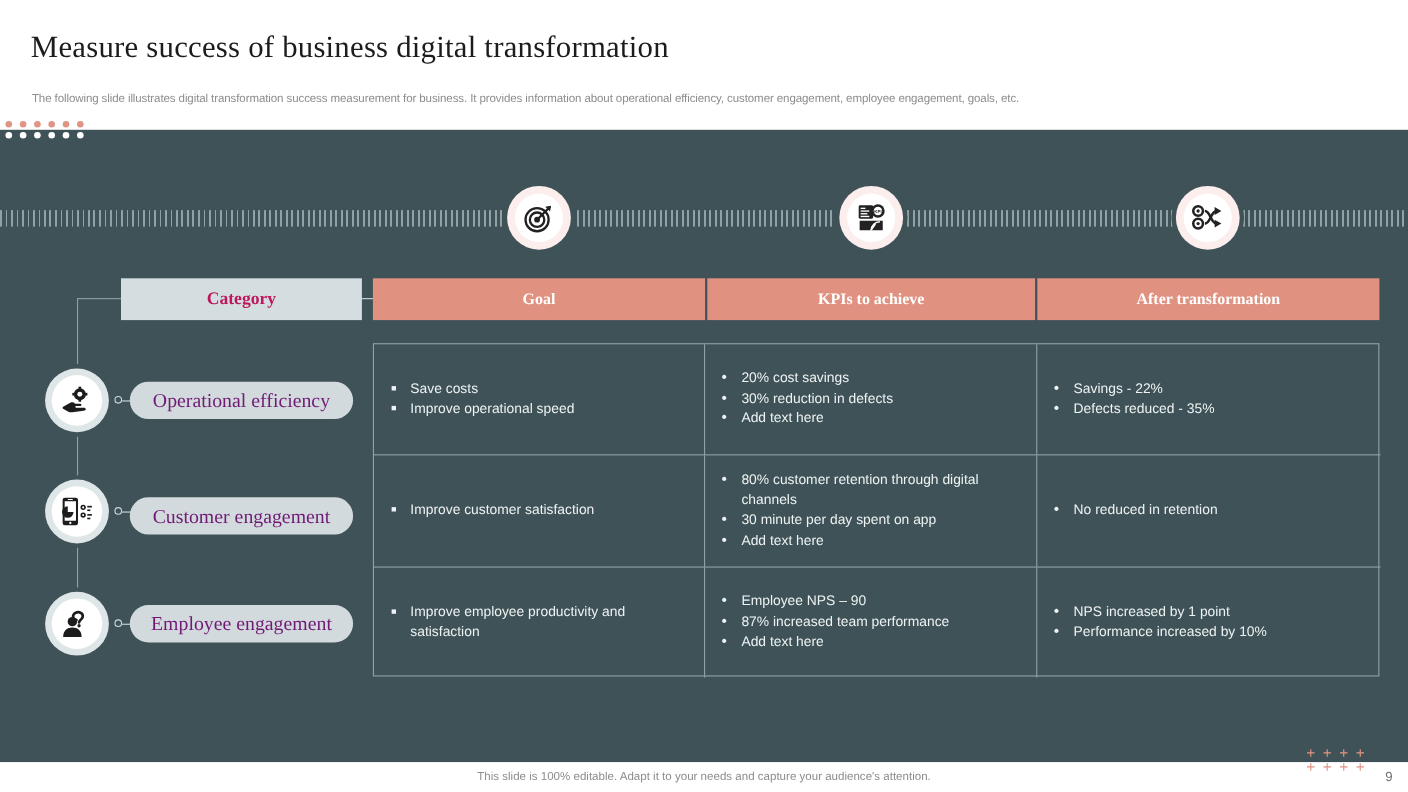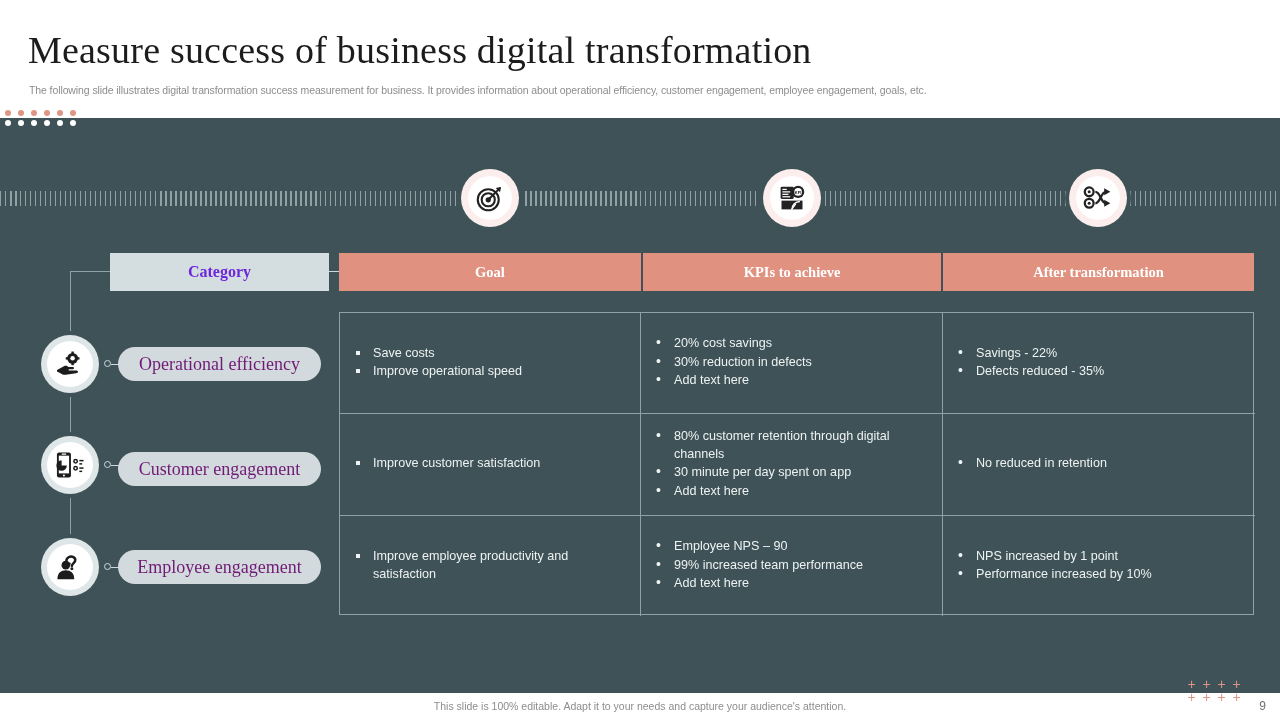--- a/index.html
+++ b/index.html
@@ -15,21 +15,21 @@
   .header {
     position: absolute;
     left: 0; top: 0;
     width: 1280px; height: 118px;
     background: #ffffff;
   }
   .title {
     position: absolute;
     left: 28px; top: 28px;
     font-family: "Liberation Serif", serif;
-    font-size: 38px;
+    font-size: 28px;
     font-weight: 400;
     color: #1c1c1c;
     letter-spacing: .2px;
     white-space: nowrap;
     text-align: center;
   }
   .subtitle {
     position: absolute;
     left: 29px; top: 84px;
     font-size: 10.5px;
@@ -98,21 +98,21 @@
     display: flex;
     align-items: center;
     justify-content: center;
     font-family: "Liberation Serif", serif;
     font-weight: bold;
     font-size: 14.5px;
   }
   .hdr-category {
     left: 110px; top: 253px; width: 219px;
     background: #d4dde0;
-    color: #6d28d9;
+    color: #be185d;
     font-size: 16px;
   }
   .hdr-goal   { left: 339px; top: 253px; width: 302px; background: #e0917f; color: #ffffff; }
   .hdr-kpi    { left: 643px; top: 253px; width: 298px; background: #e0917f; color: #ffffff; }
   .hdr-after  { left: 943px; top: 253px; width: 311px; background: #e0917f; color: #ffffff; }
 
   .grid {
     position: absolute;
     left: 339px; top: 312px;
     width: 915px; height: 303px;
@@ -363,21 +363,21 @@
   </div>
 
   <div class="cell last-row">
     <ul>
       <li class="sq">Improve employee productivity and satisfaction</li>
     </ul>
   </div>
   <div class="cell last-row">
     <ul>
       <li class="rd">Employee NPS – 90</li>
-      <li class="rd">99% increased team performance</li>
+      <li class="rd">87% increased team performance</li>
       <li class="rd">Add text here</li>
     </ul>
   </div>
   <div class="cell last-col last-row">
     <ul>
       <li class="rd">NPS increased by 1 point</li>
       <li class="rd">Performance increased by 10%</li>
     </ul>
   </div>
 </div>

